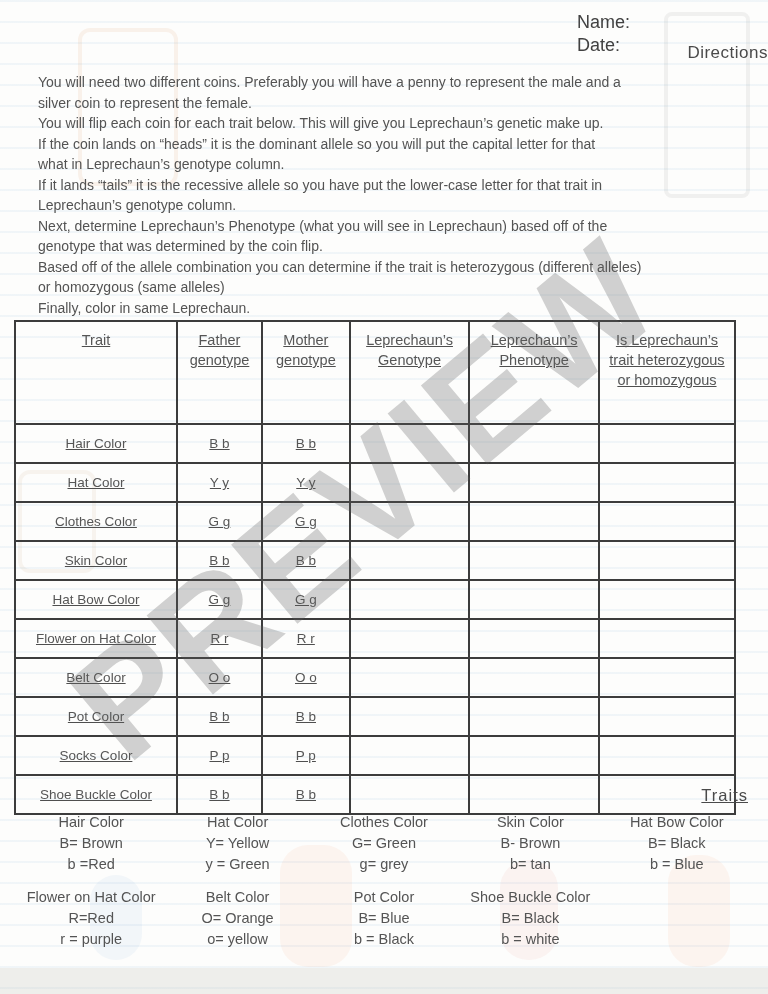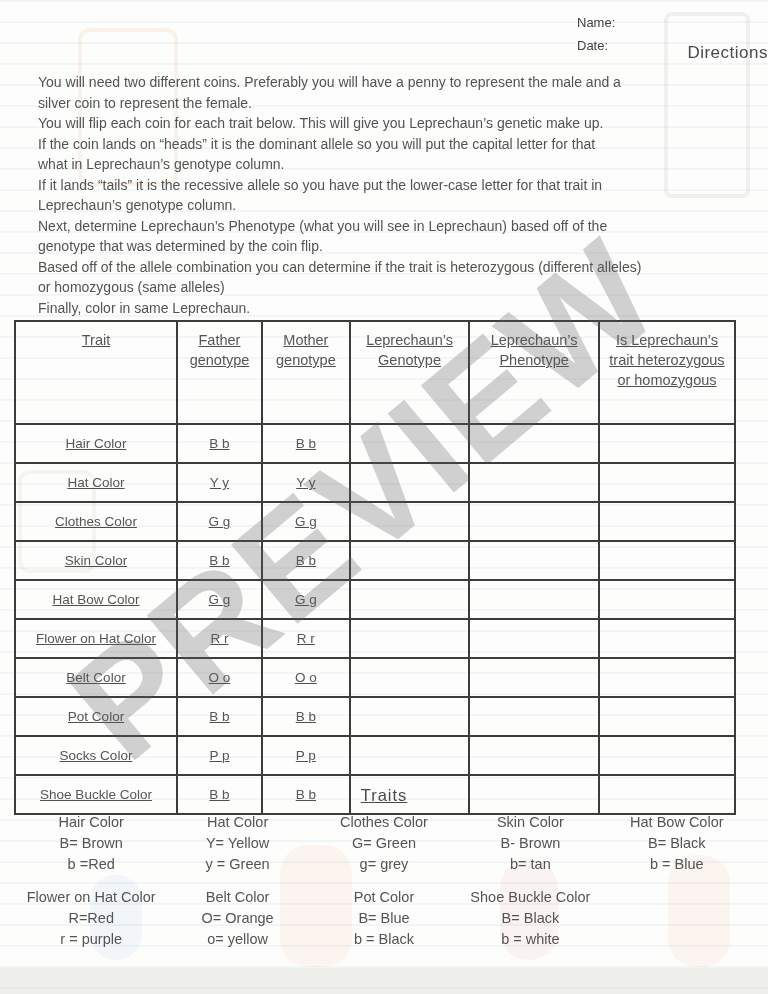--- a/index.html
+++ b/index.html
@@ -16,42 +16,42 @@
       rgba(175,205,228,0.16) 0px, rgba(175,205,228,0.16) 2px,
       rgba(255,255,255,0) 2px, rgba(255,255,255,0) 21px);
   }
   .decor{position:absolute;z-index:0;pointer-events:none;}
   .d-rect{border:4px solid rgba(225,160,110,0.12);border-radius:12px;}
   .d-gray{border:4px solid rgba(150,150,150,0.12);border-radius:8px;}
   .d-blob{background:rgba(238,140,92,0.08);border-radius:28px;}
   .d-blue{background:rgba(120,170,220,0.08);border-radius:28px;}
   .d-band{background:rgba(185,185,178,0.22);}
   .content{position:absolute;inset:0;z-index:1;}
-  .name-date{position:absolute;left:577px;top:11px;font-size:13px;line-height:23px;color:#414141;}
+  .name-date{position:absolute;left:577px;top:11px;font-size:18px;line-height:23px;color:#414141;}
   .directions-title{
     position:absolute;top:43px;left:0;width:100%;text-align:right;
     font-size:17px;font-weight:normal;margin:0;color:#4a4a4a;letter-spacing:0.5px;
   }
   .directions{position:absolute;top:72px;left:38px;right:20px;
     font-size:14px;line-height:20.5px;color:#535353;}
   .directions div{white-space:nowrap;}
   table.genetics{
     position:absolute;left:14px;top:320px;width:722px;
     border-collapse:collapse;table-layout:fixed;text-decoration:underline;
   }
   table.genetics th, table.genetics td{
     border:2px solid #3c3c3c;
     font-weight:normal;color:#565656;text-align:center;
     padding:2px 3px;overflow:hidden;
   }
   table.genetics th{height:91px;vertical-align:top;padding-top:8px;font-size:14.5px;line-height:20px;}
   table.genetics td{height:33px;font-size:13.5px;}
   .traits-key{position:absolute;left:20px;top:786px;width:728px;}
   .traits-title{
-    text-align:center;font-size:16.5px;color:#4a4a4a;
+    text-align:right;font-size:16.5px;color:#4a4a4a;
     text-decoration:underline;margin:0 0 7px 0;font-weight:normal;letter-spacing:1px;
   }
   .traits-grid{
     display:grid;grid-template-columns:repeat(5,1fr);
     row-gap:12px;column-gap:4px;
   }
   .trait-group{text-align:center;font-size:14.5px;line-height:21px;color:#545454;}
   .watermark{
     position:absolute;z-index:2;pointer-events:none;
     left:-6px;top:400px;width:740px;height:200px;line-height:200px;

